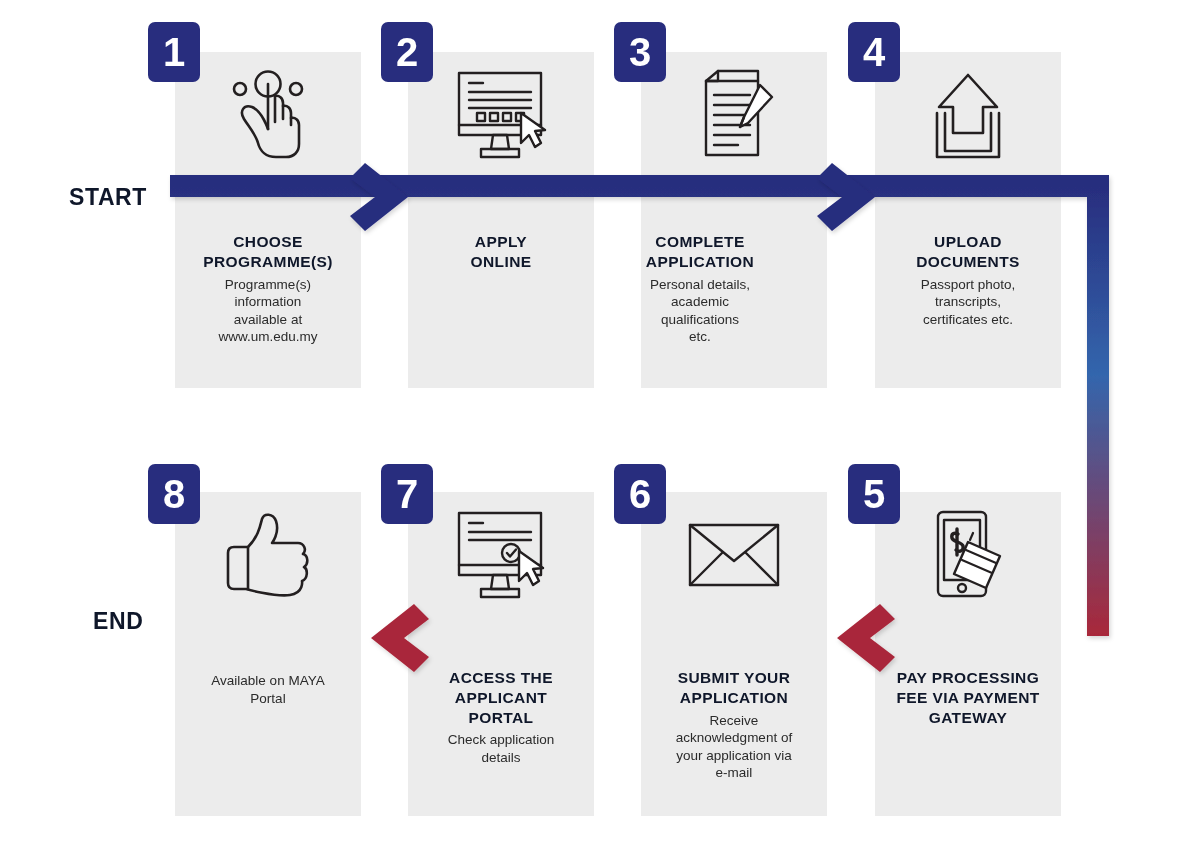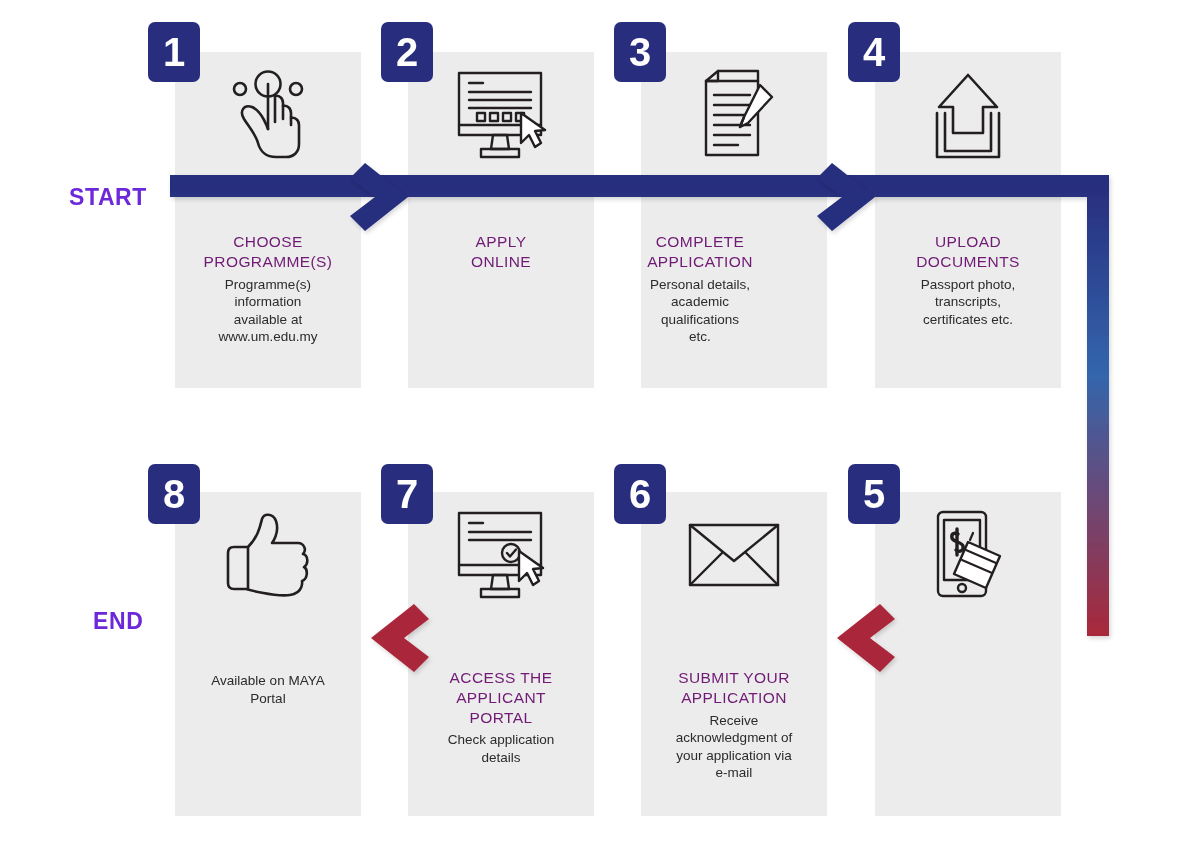--- a/index.html
+++ b/index.html
@@ -51,31 +51,31 @@
   .icon-wrap svg{display:block;}
 
   
   .txt{
     position:absolute;width:186px;left:0;text-align:center;
     z-index:3;color:#231f20;padding:0 4px;box-sizing:border-box;
   }
   .row1 .txt{top:232px;}
   .row2 .txt{top:668px;}
   .txt .title{
-    font-size:15.5px;font-weight:normal;line-height:1.28;
-    letter-spacing:.4px;color:#701a75;white-space:pre-line;
+    font-size:15.5px;font-weight:bold;line-height:1.28;
+    letter-spacing:.4px;color:#0f172a;white-space:pre-line;
   }
   .txt .sub{
     font-size:13.5px;font-weight:normal;line-height:1.3;margin-top:4px;
     color:#2b2b2b;white-space:pre-line;
   }
 
   
   .edge-label{
-    position:absolute;font-size:23px;font-weight:bold;color:#6d28d9;
+    position:absolute;font-size:23px;font-weight:bold;color:#0f172a;
     letter-spacing:.6px;z-index:7;
   }
   .lbl-start{left:69px;top:184px;}
   .lbl-end{left:93px;top:608px;}
 </style>
 </head>
 <body>
 
 <div id="flow">
 
@@ -291,20 +291,23 @@
     </div>
     <div class="txt card-c3" style="left:641px;">
       <div class="title">SUBMIT YOUR
 APPLICATION</div>
       <div class="sub">Receive
 acknowledgment of
 your application via
 e-mail</div>
     </div>
     <div class="txt card-c4" style="left:875px;">
+      <div class="title">PAY PROCESSING
+FEE VIA PAYMENT
+GATEWAY</div>
     </div>
   </div>
 
   <svg class="conn-layer" viewBox="0 0 1179 849">
     <defs>
       <linearGradient id="gradDown" x1="0" y1="0" x2="0" y2="1">
         <stop offset="0%" stop-color="#282d7e"></stop>
         <stop offset="42%" stop-color="#3366ad"></stop>
         <stop offset="100%" stop-color="#a9283a"></stop>
       </linearGradient>

